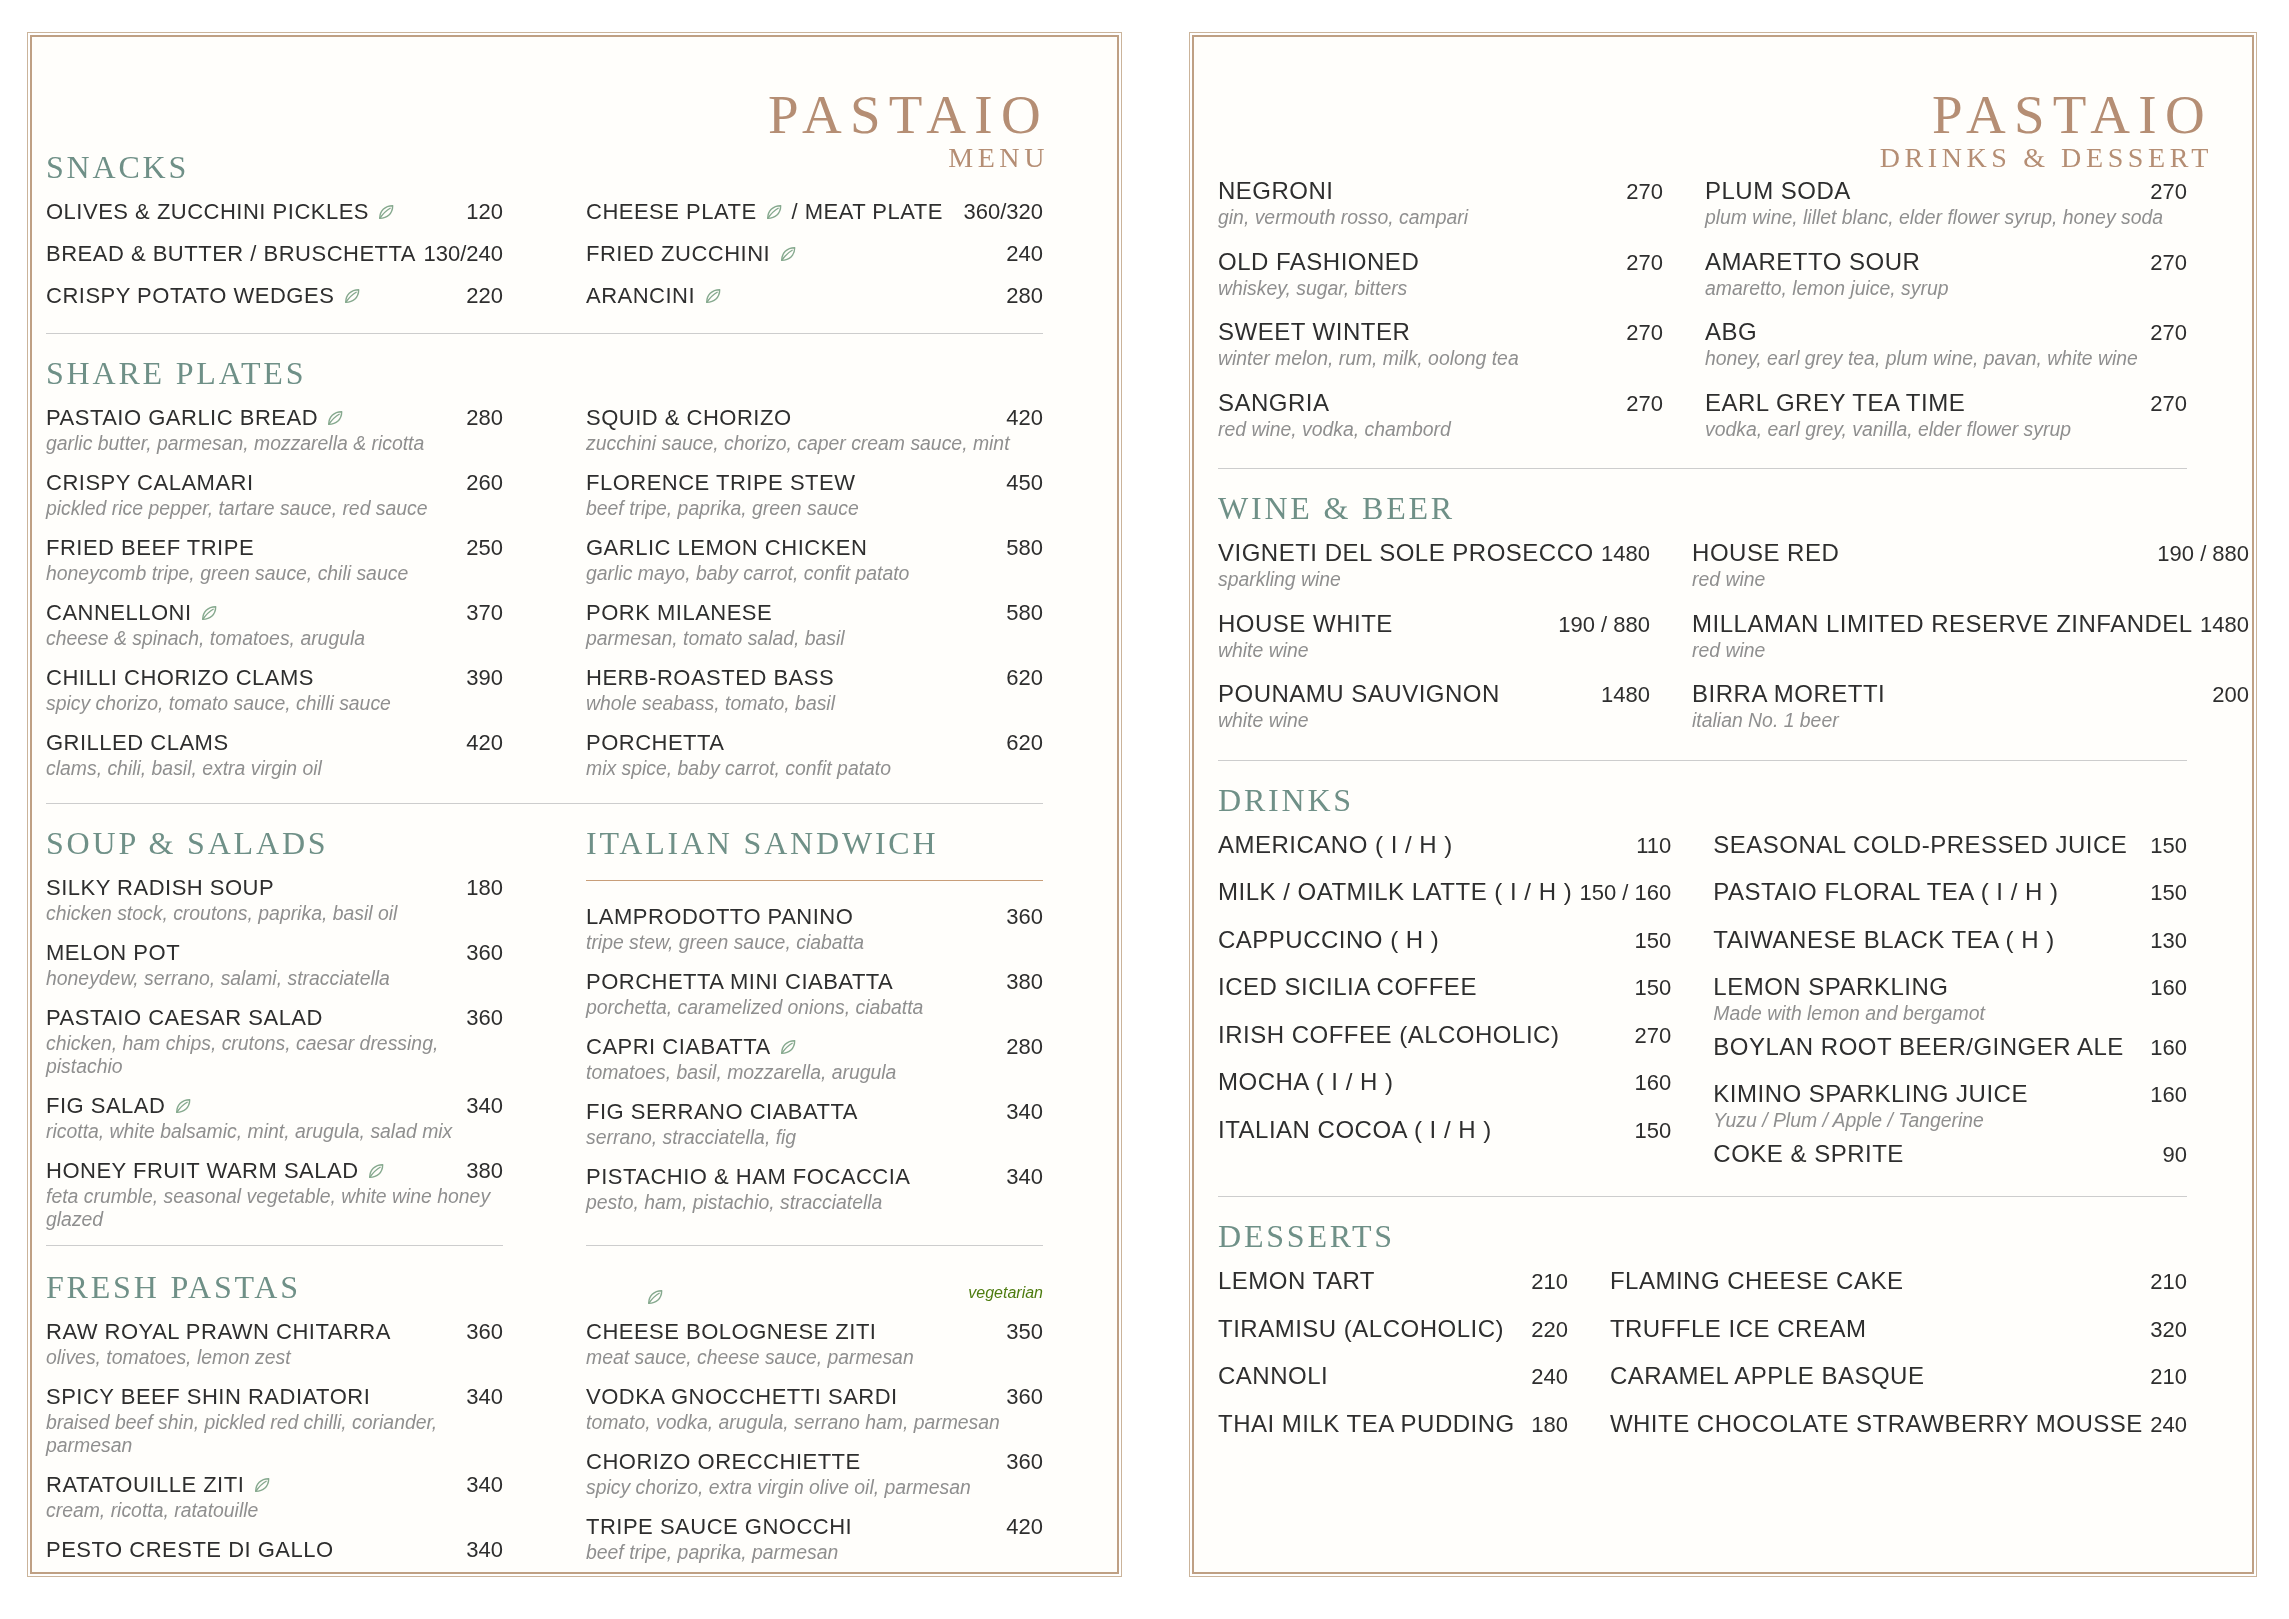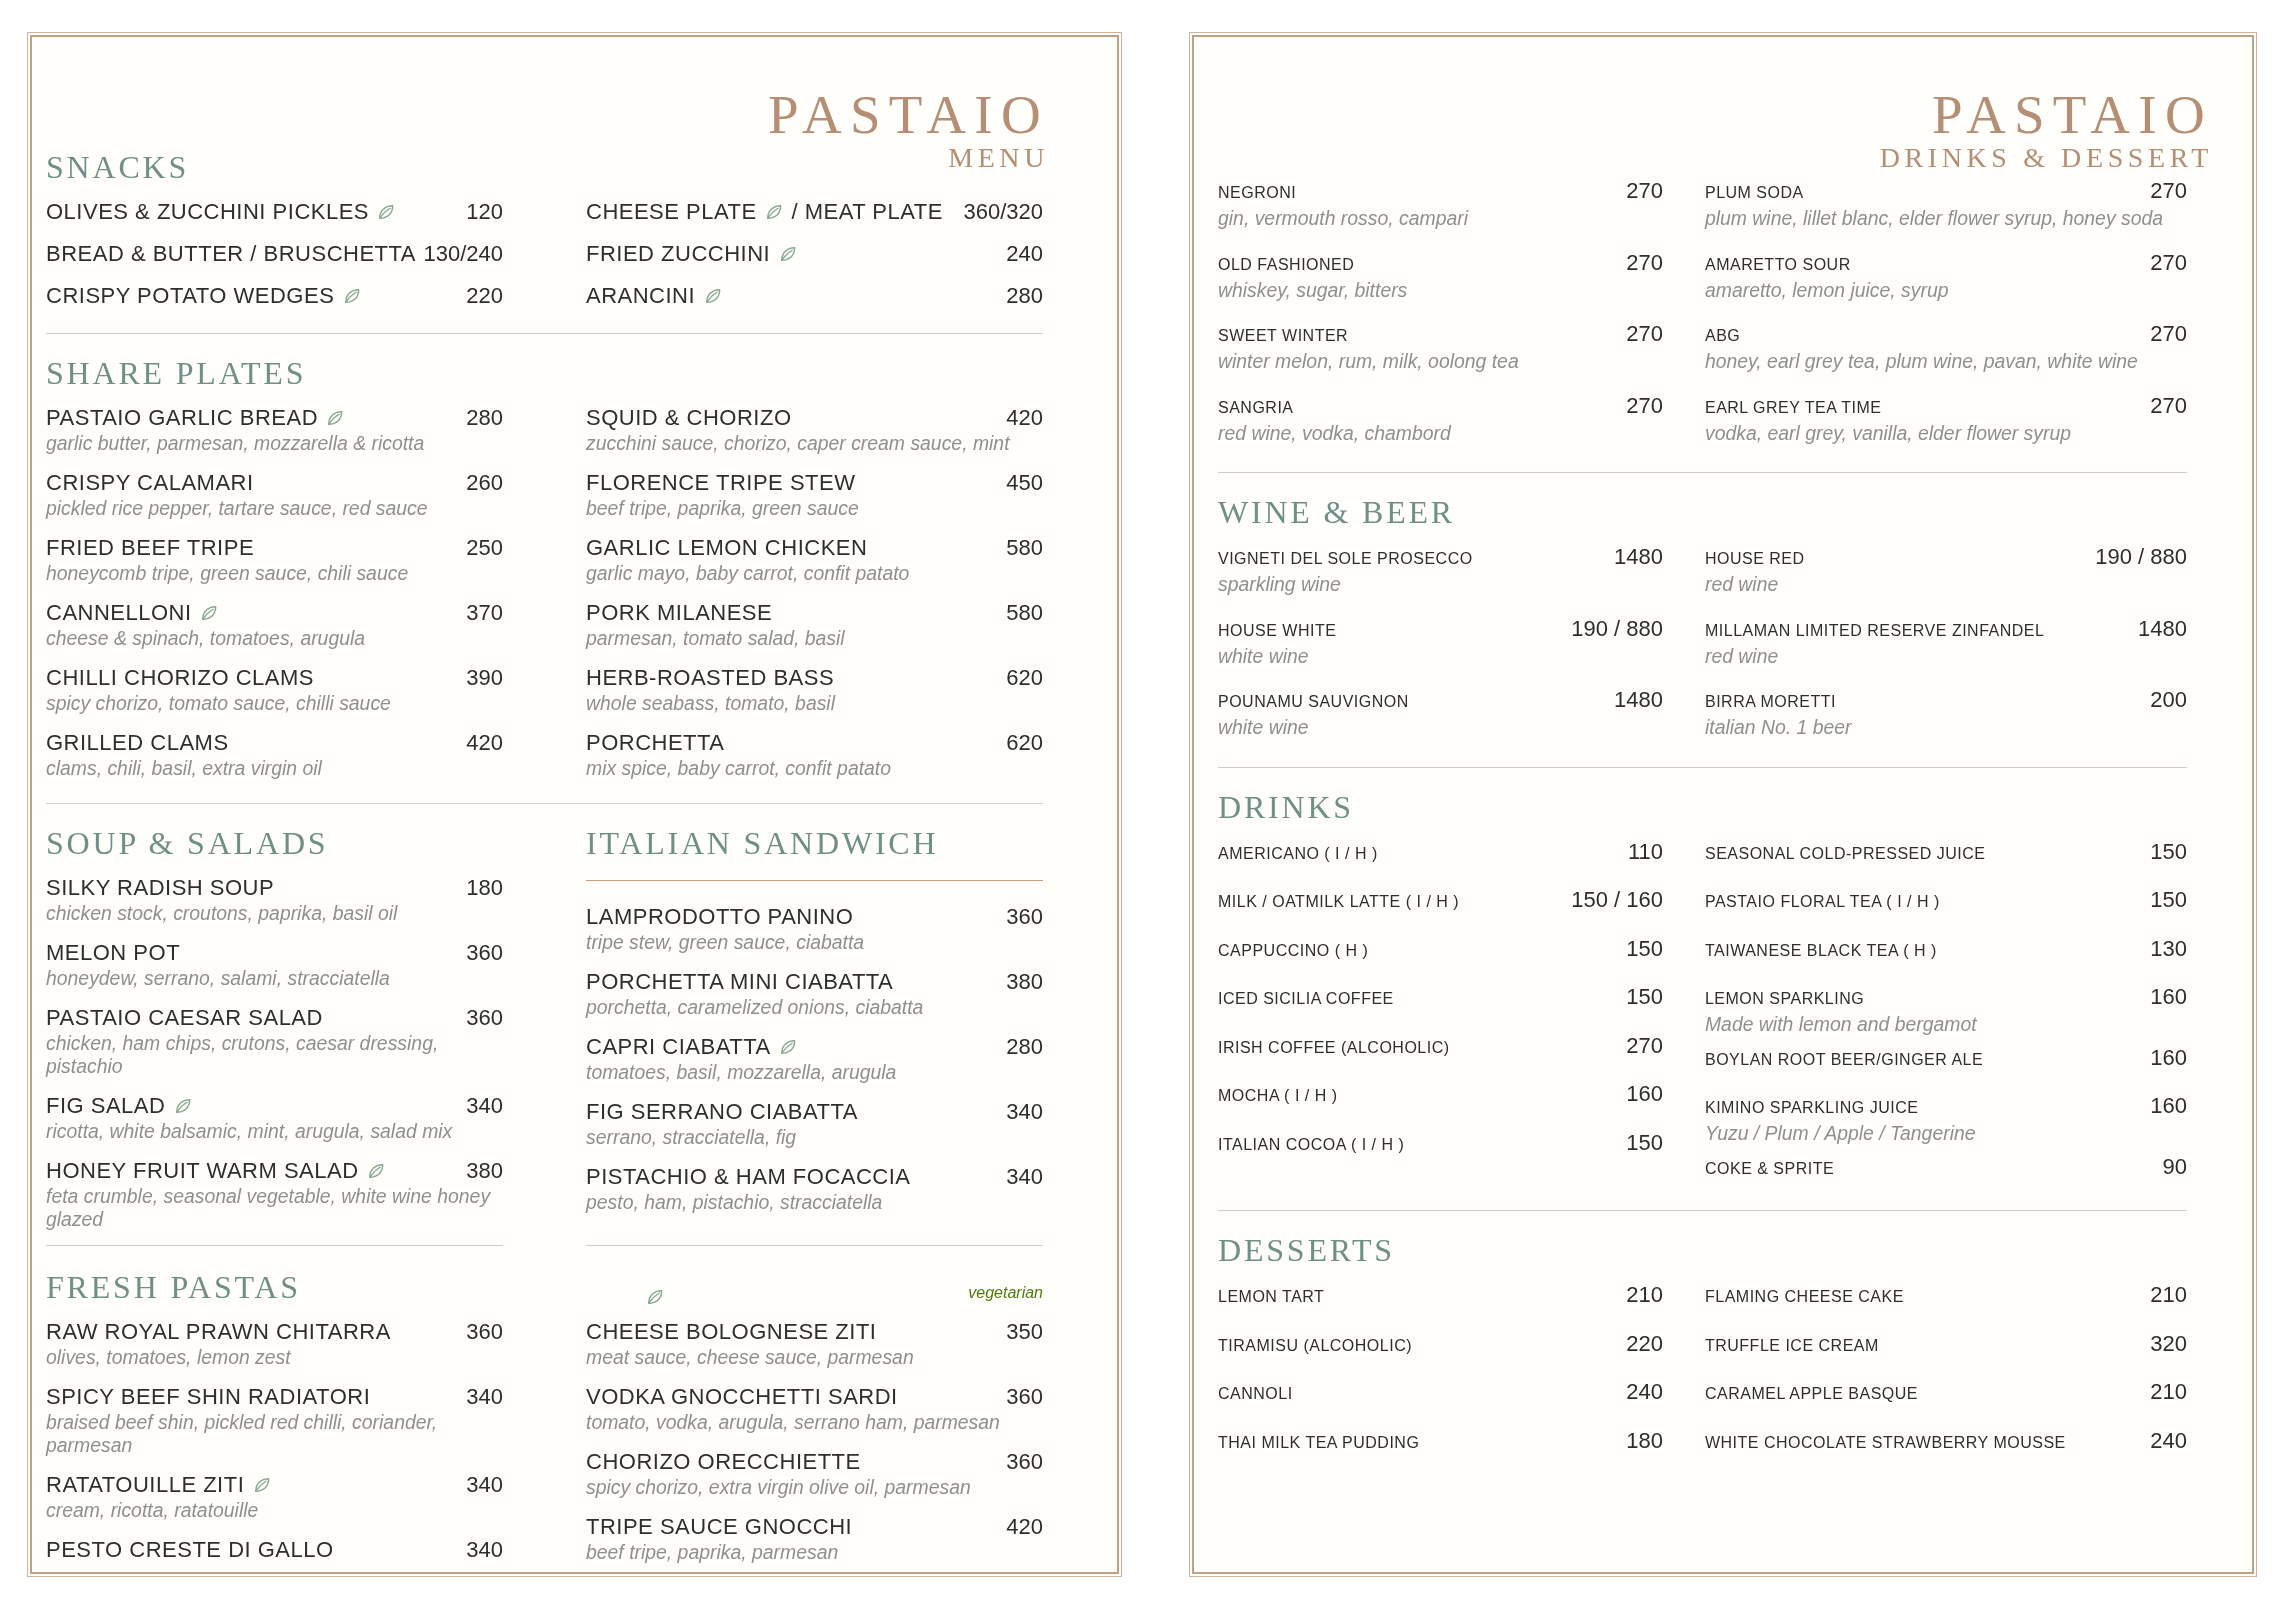--- a/index.html
+++ b/index.html
@@ -34,21 +34,21 @@
   .split-band{margin-bottom:24px;}
 
   .cols{display:grid;grid-template-columns:1fr 1fr;column-gap:83px;}
   .page.right .cols{grid-template-columns:48fr 52fr;column-gap:42px;}
   .block{display:flex;flex-direction:column;}
 
   .item{margin-bottom:14px;}
   .page.right .item{margin-bottom:18.5px;}
   .line{display:flex;align-items:baseline;gap:7.4px;}
   .nm{font-size:22px;line-height:28px;letter-spacing:0.5px;color:#2e2e2e;white-space:nowrap;}
-  .page.right .nm{font-size:16px;}
+  .page.right .nm{font-size:24px;}
   .price{margin-left:auto;font-size:22px;line-height:28px;color:#2e2e2e;white-space:nowrap;}
   .desc{font-size:19.4px;line-height:23px;font-style:italic;color:#8f8f8f;margin-top:0;}
   .leaf{flex:none;width:20px;height:20px;color:#86a98e;position:relative;top:2.8px;}
   .leaf svg{width:20px;height:20px;display:block;}
 
   .sec-tight .item{margin-bottom:30px;}
   .sec-tight .item.with-desc{margin-bottom:7.4px;}
   .sec-desserts .item{margin-bottom:28px;}
 </style>
 </head>

